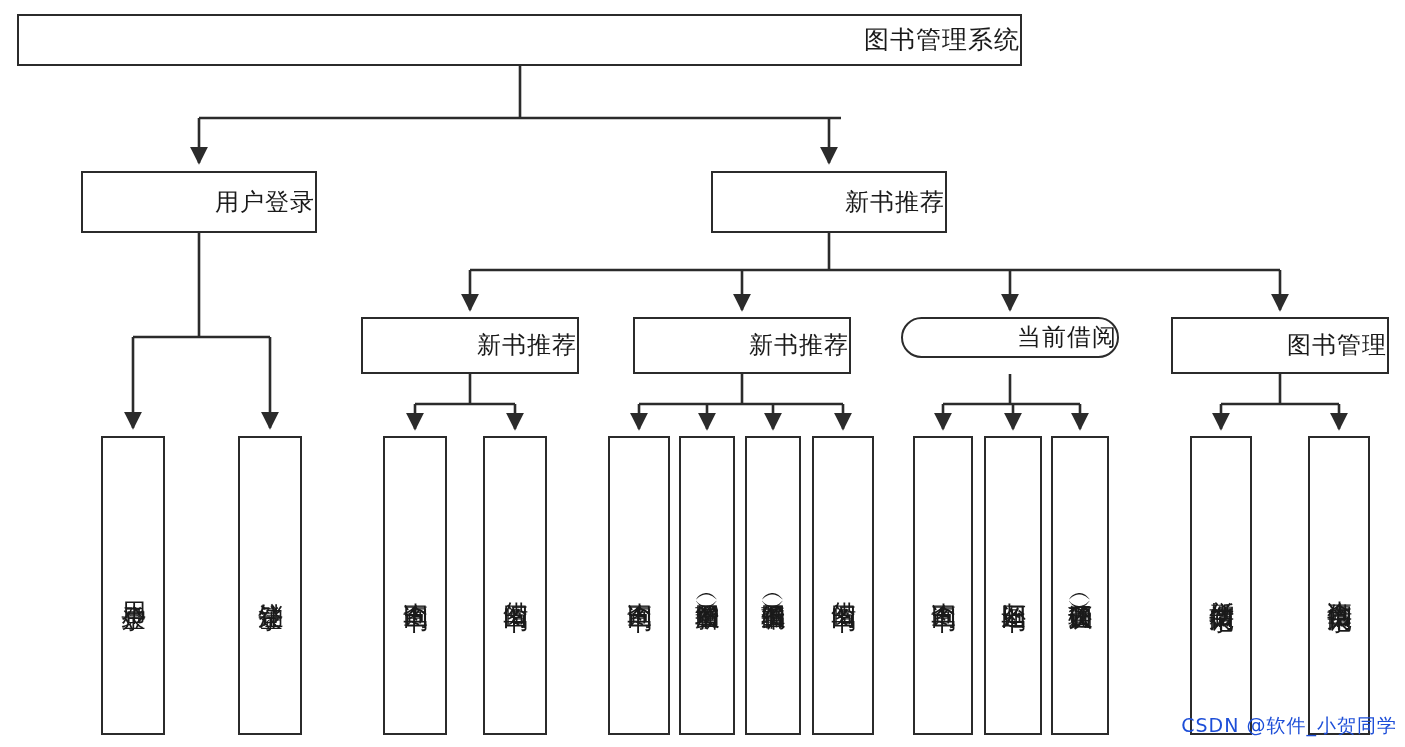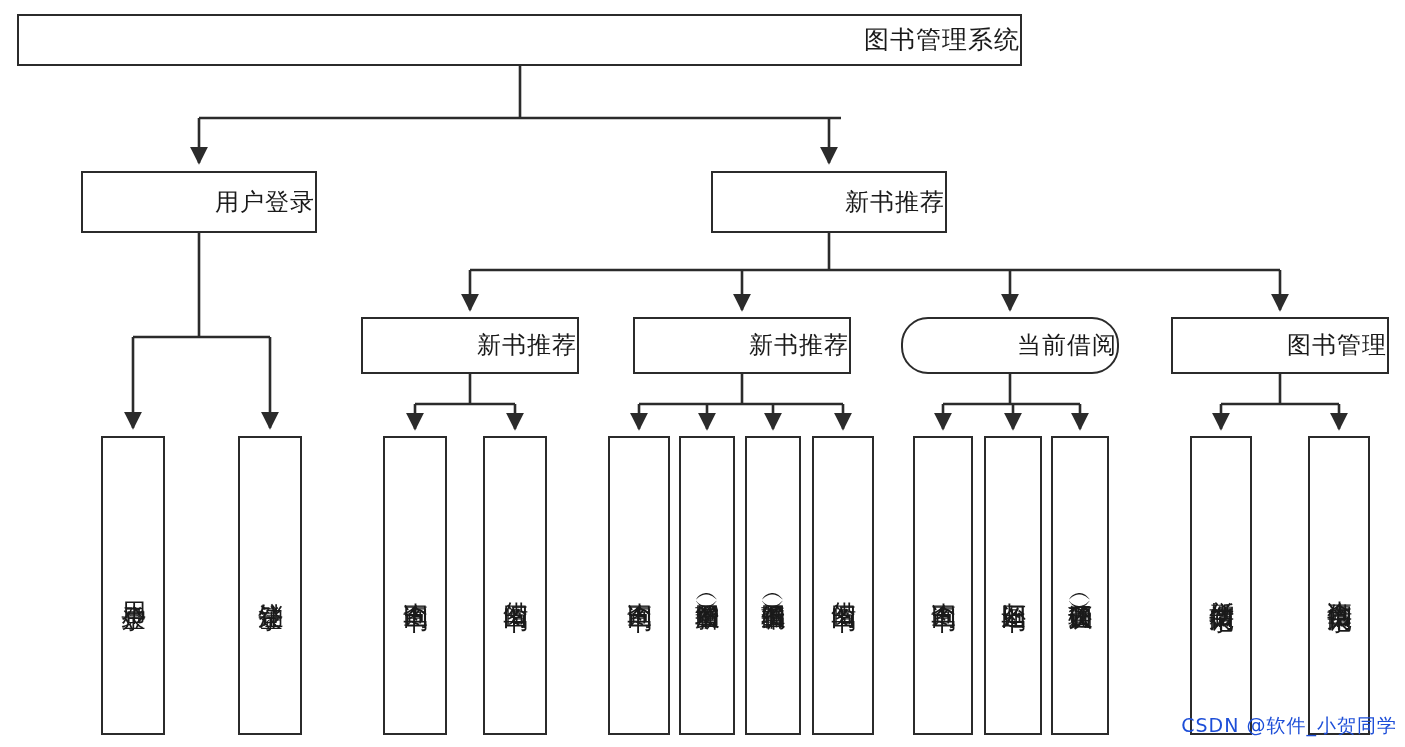--- a/index.html
+++ b/index.html
@@ -133,21 +133,21 @@
   <div class="node horiz" style="left: 711px; top: 171px; width: 236px; height: 62px;">
     <span>新书推荐</span>
   </div>
 
   <div class="node horiz" style="left: 361px; top: 317px; width: 218px; height: 57px;">
     <span>新书推荐</span>
   </div>
   <div class="node horiz" style="left: 633px; top: 317px; width: 218px; height: 57px;">
     <span>新书推荐</span>
   </div>
-  <div class="node horiz" style="left: 901px; top: 317px; width: 218px; height: 57px; border-radius: 27px;">
+  <div class="node horiz" style="left: 901px; top: 317px; width: 218px; height: 41px; border-radius: 27px;">
     <span>当前借阅</span>
   </div>
   <div class="node horiz" style="left: 1171px; top: 317px; width: 218px; height: 57px;">
     <span>图书管理</span>
   </div>
 
   <div class="node vert" style="left: 101px; top: 436px; width: 64px; height: 299px;">
     <span class="vtext">用户登录</span>
   </div>
   <div class="node vert" style="left: 238px; top: 436px; width: 64px; height: 299px;">

